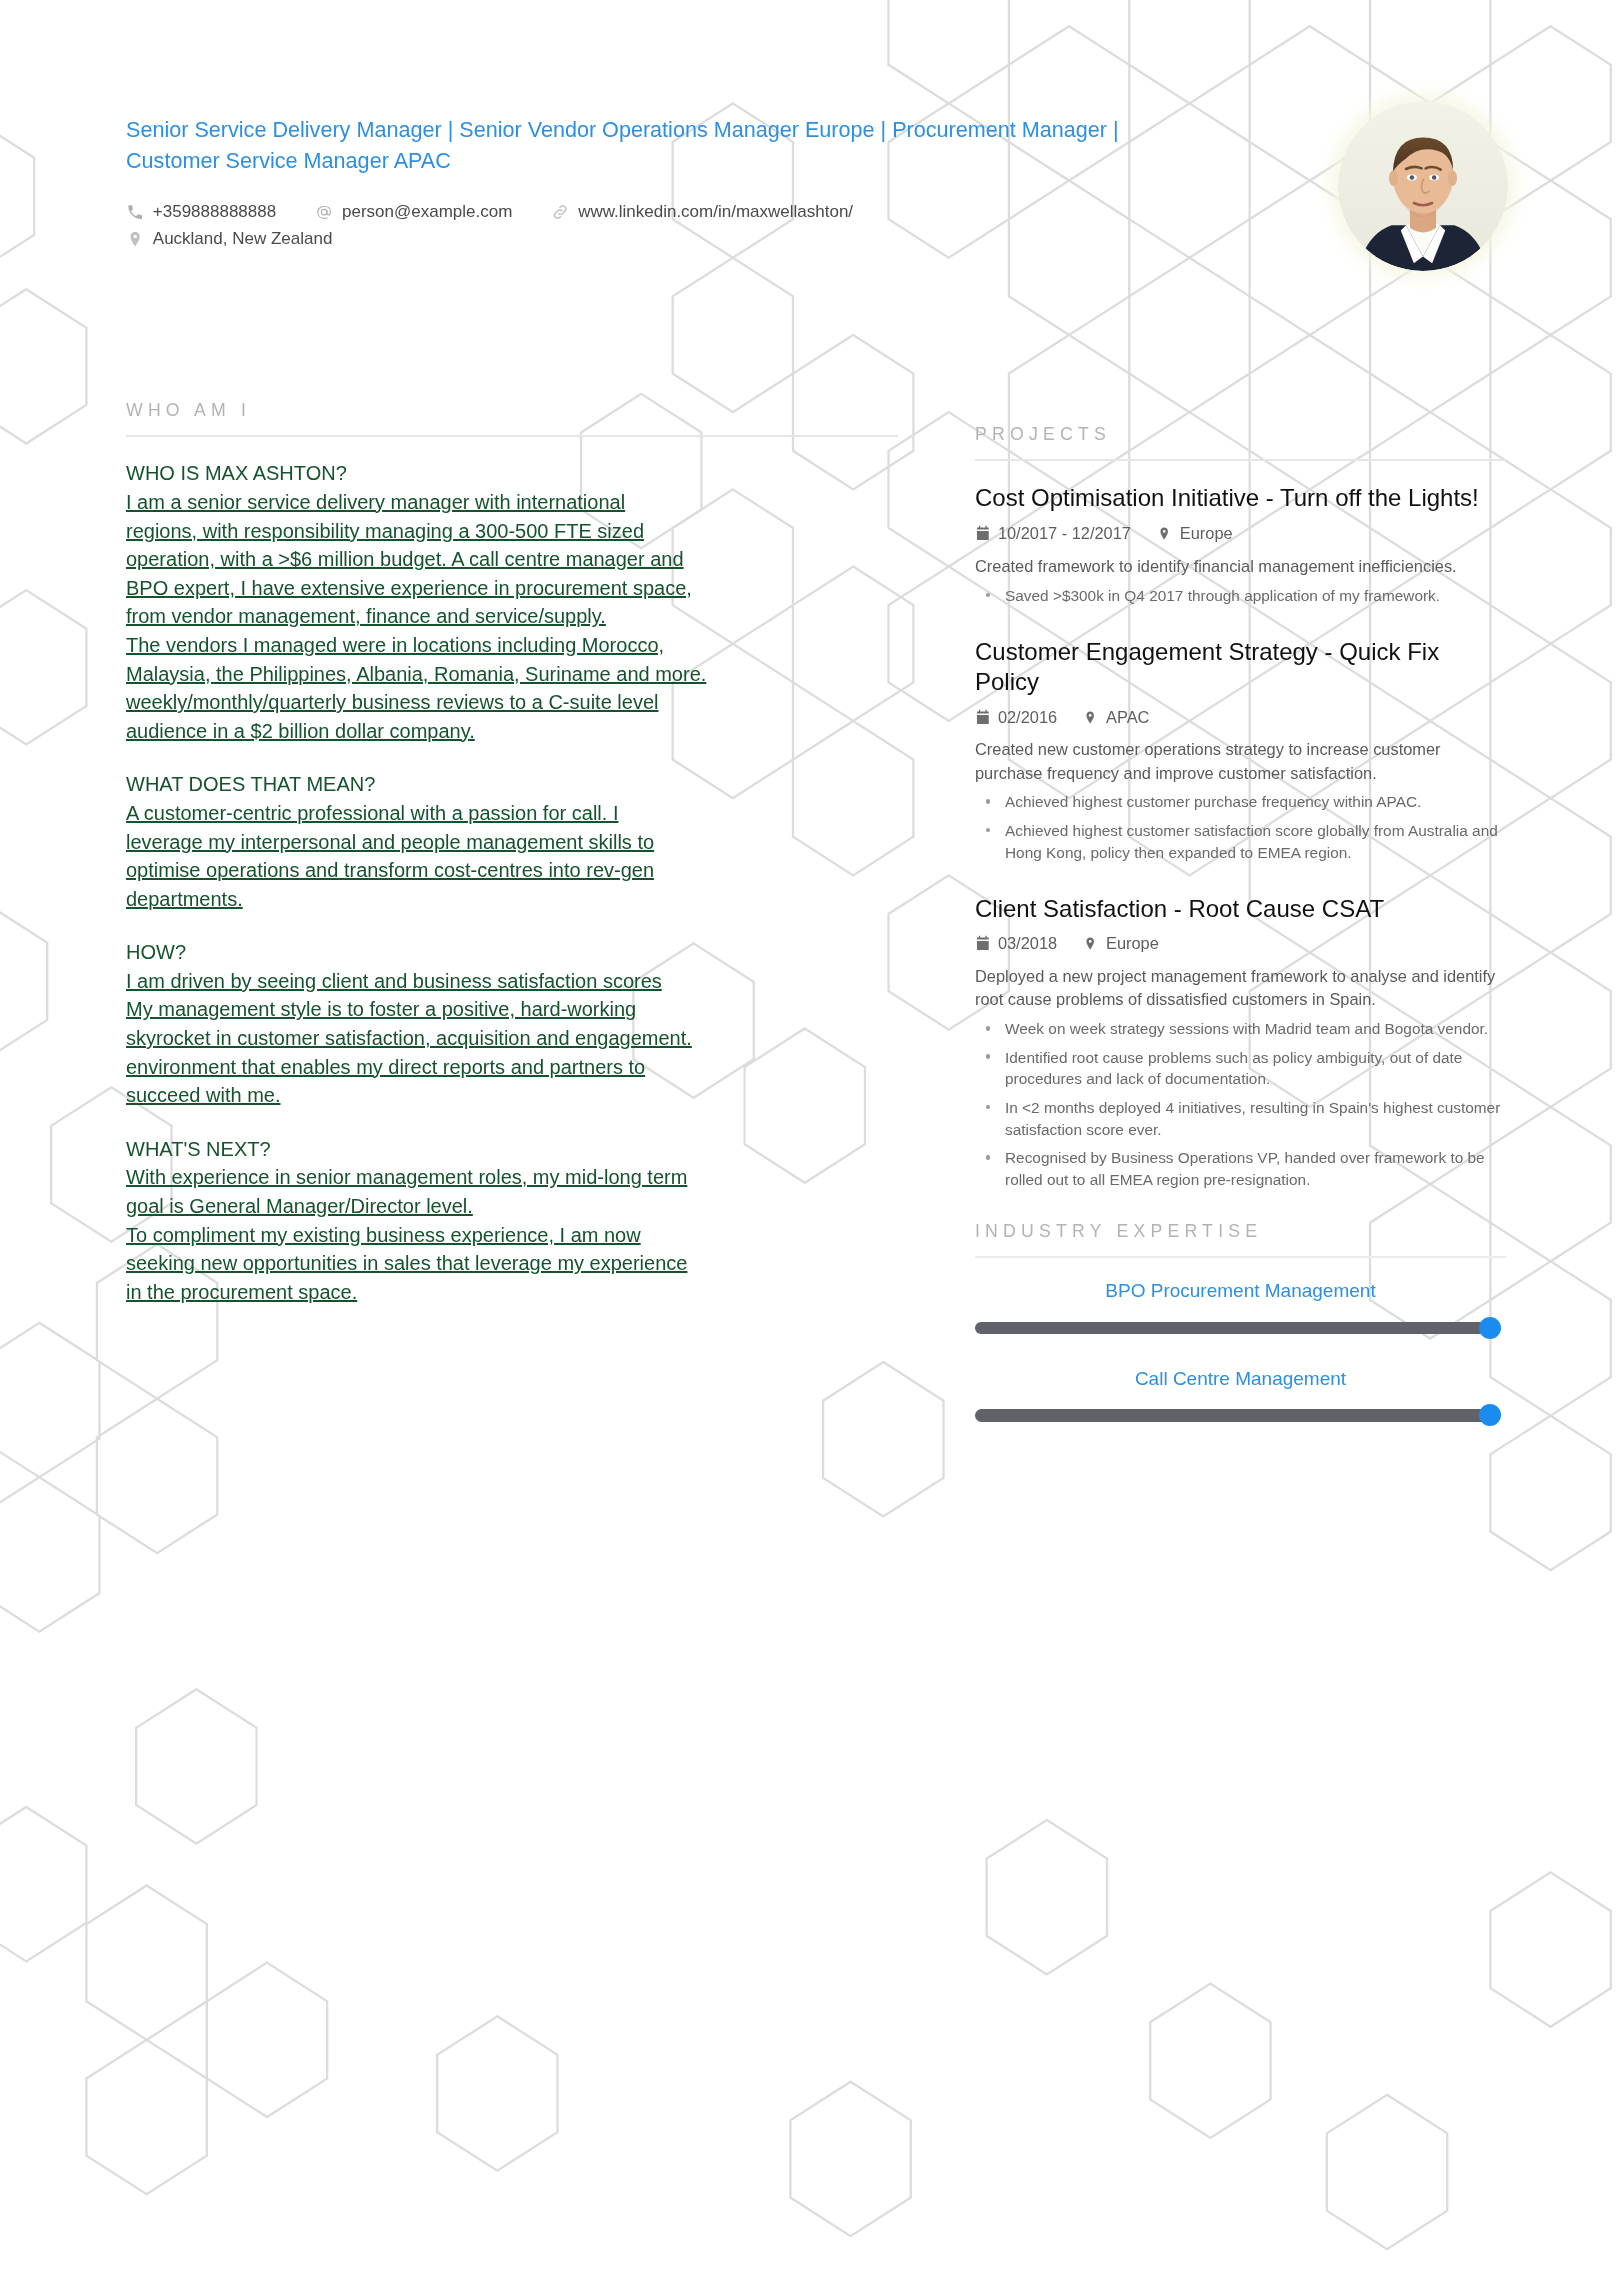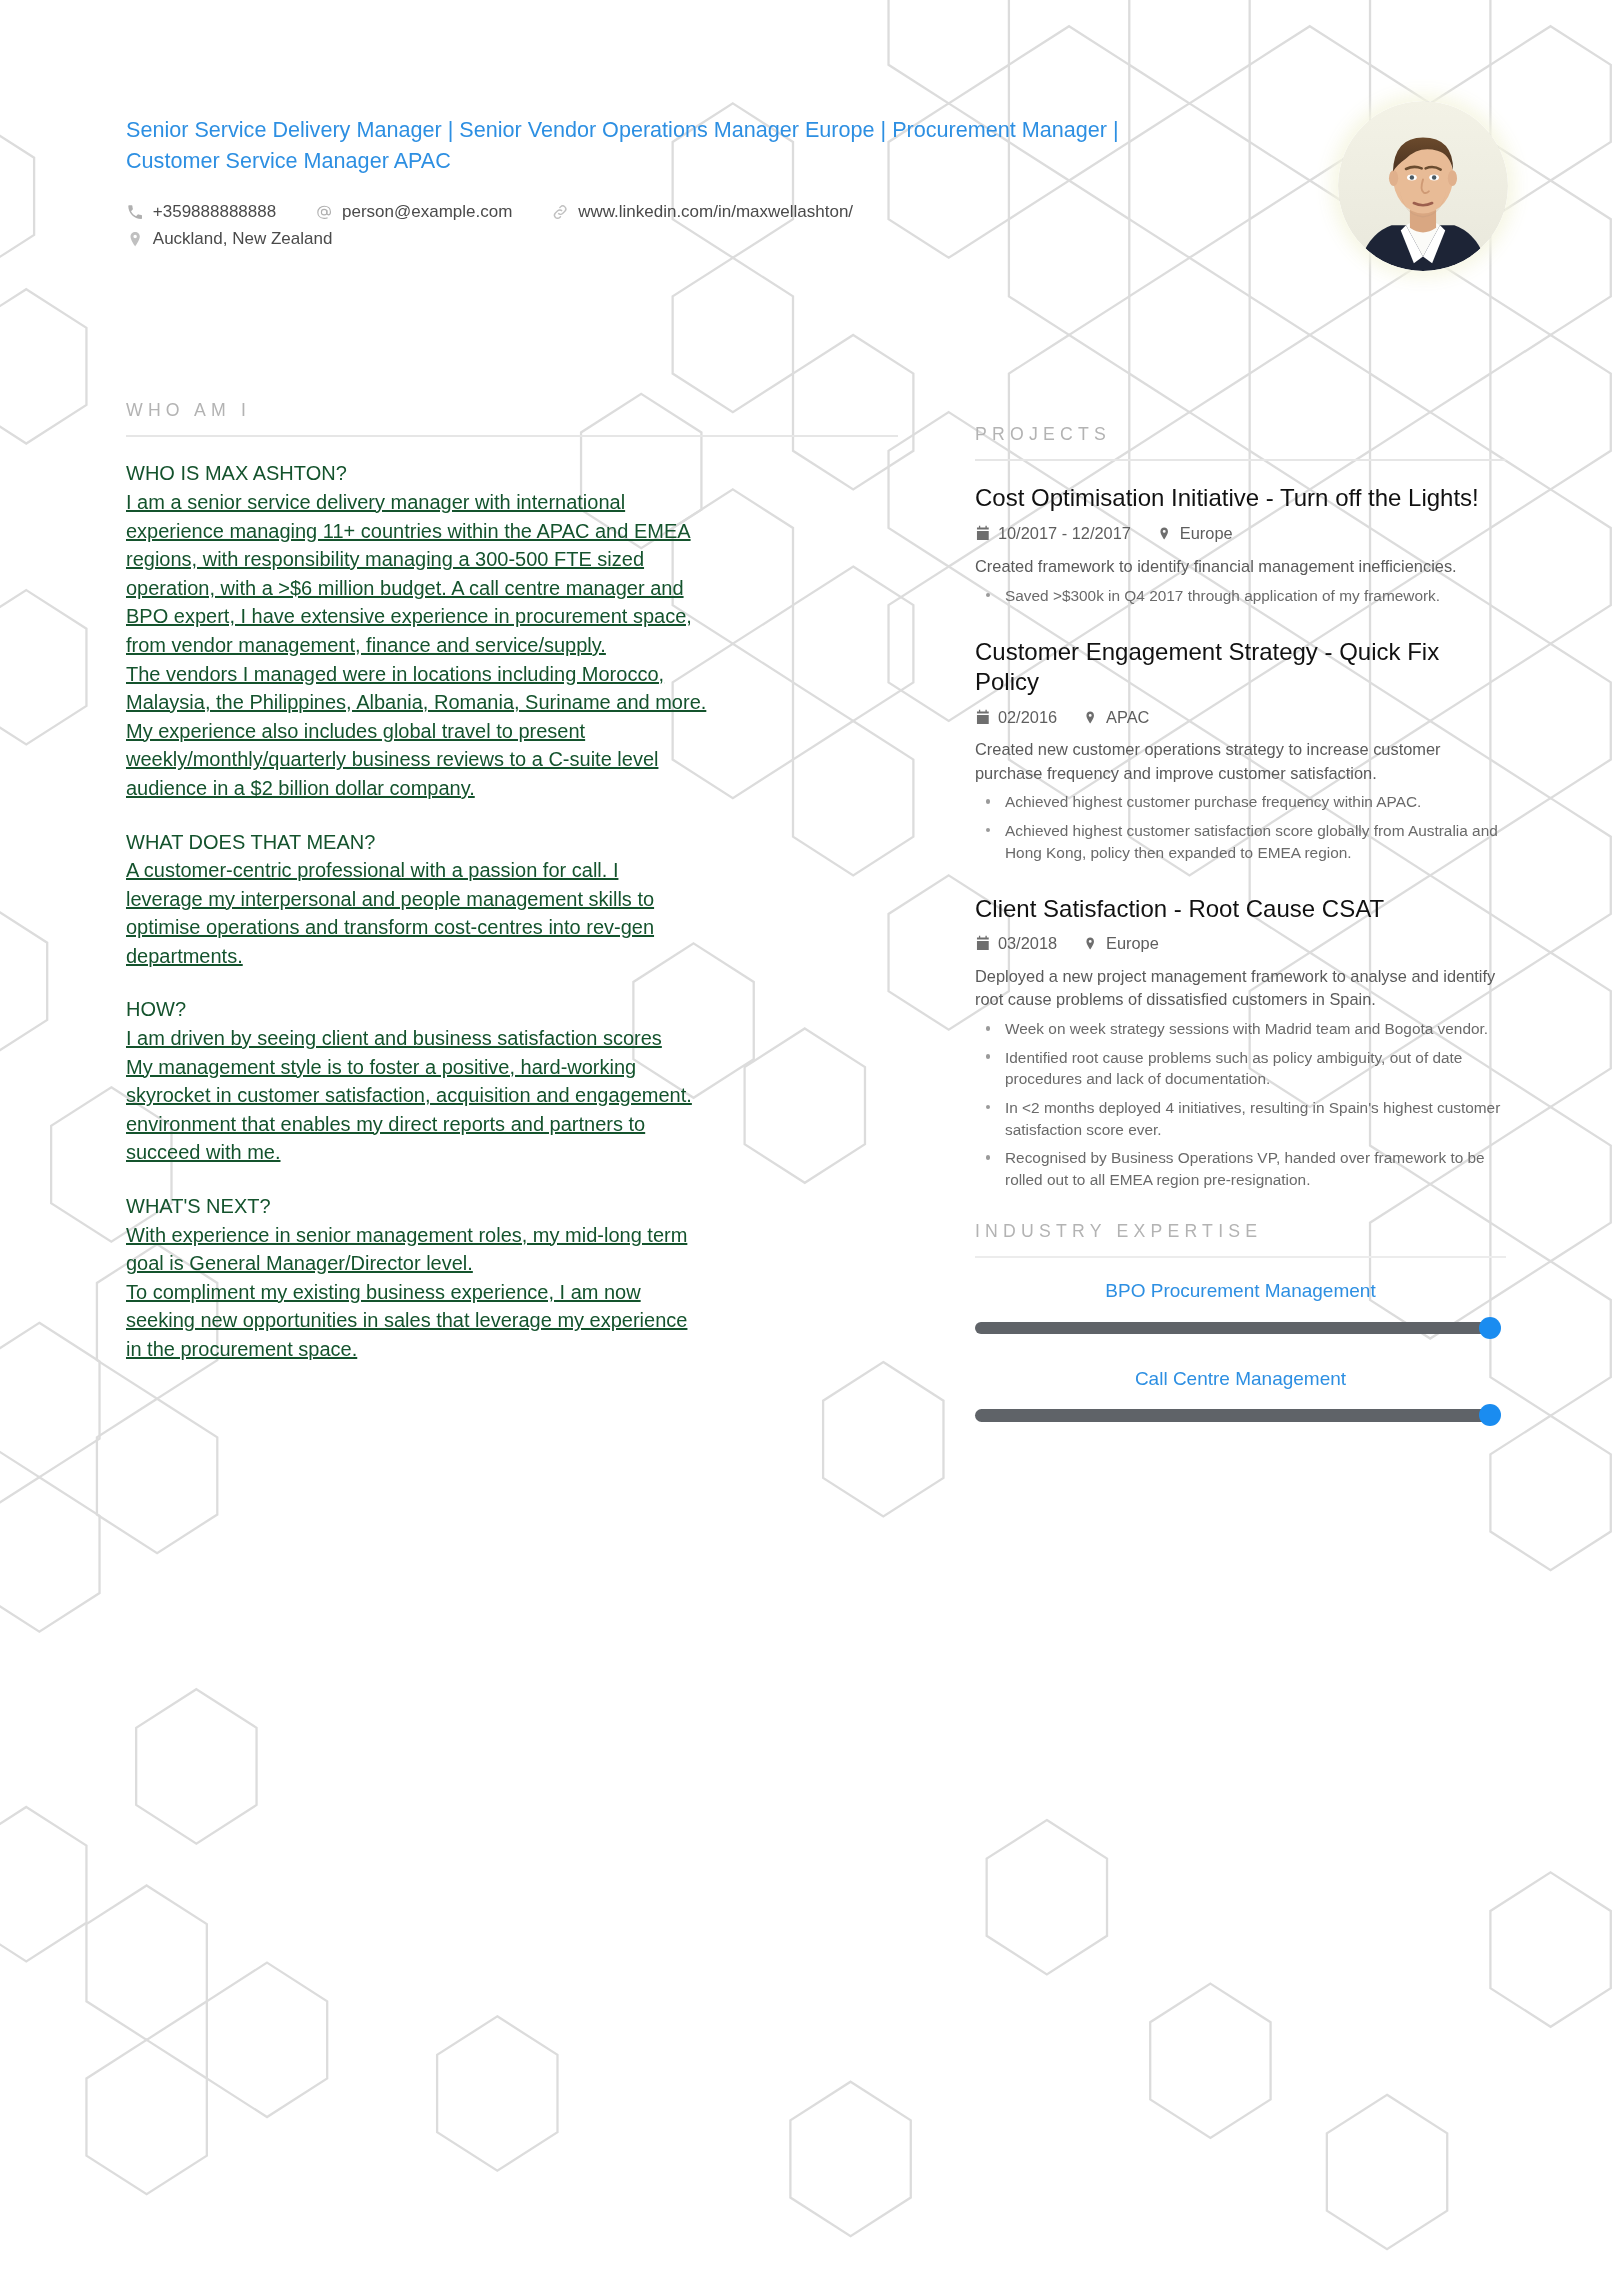--- a/index.html
+++ b/index.html
@@ -281,28 +281,26 @@
   </div>
 
   <div class="col-left">
     <div class="sec-head">WHO AM I</div>
     <div class="sec-rule"></div>
 
     <div>
       <div class="para tight">WHO IS MAX ASHTON?</div>
       <div class="para">
         <span class="ln">I am a senior service delivery manager with international</span>
-        <span class="ln">experience managing 11+ countries within the APAC and EMEA</span>
         <span class="ln">regions, with responsibility managing a 300-500 FTE sized</span>
         <span class="ln">operation, with a &gt;$6 million budget. A call centre manager and</span>
         <span class="ln">BPO expert, I have extensive experience in procurement space,</span>
         <span class="ln">from vendor management, finance and service/supply.</span>
         <span class="ln">The vendors I managed were in locations including Morocco,</span>
         <span class="ln">Malaysia, the Philippines, Albania, Romania, Suriname and more.</span>
-        <span class="ln">My experience also includes global travel to present</span>
         <span class="ln">weekly/monthly/quarterly business reviews to a C-suite level</span>
         <span class="ln">audience in a $2 billion dollar company.</span>
       </div>
     </div>
 
     <div>
       <div class="para tight">WHAT DOES THAT MEAN?</div>
       <div class="para">
         <span class="ln">A customer-centric professional with a passion for call. I</span>
         <span class="ln">leverage my interpersonal and people management skills to</span>

